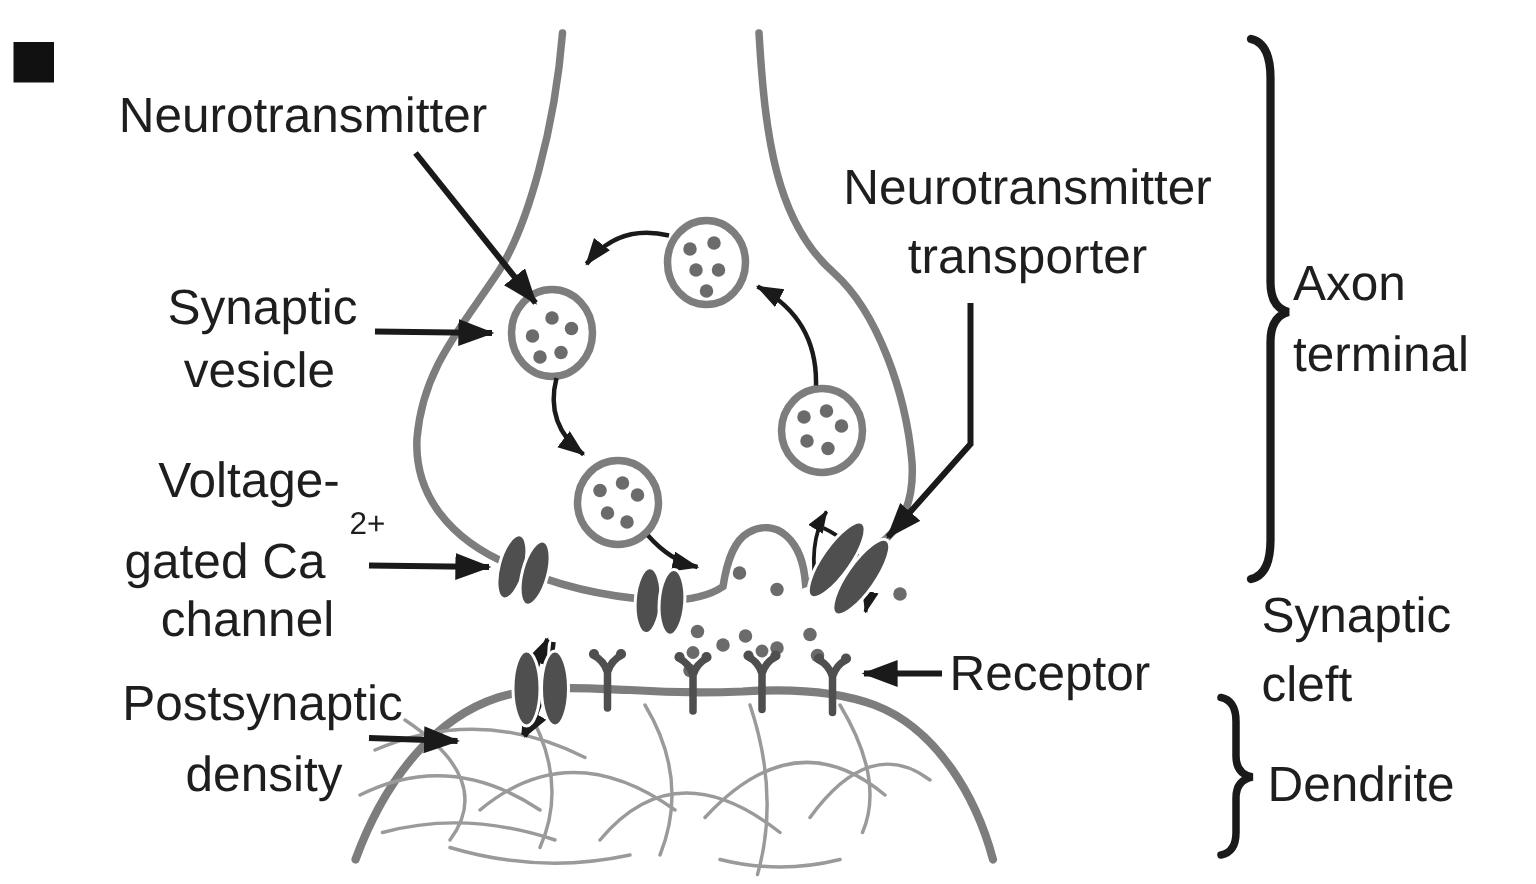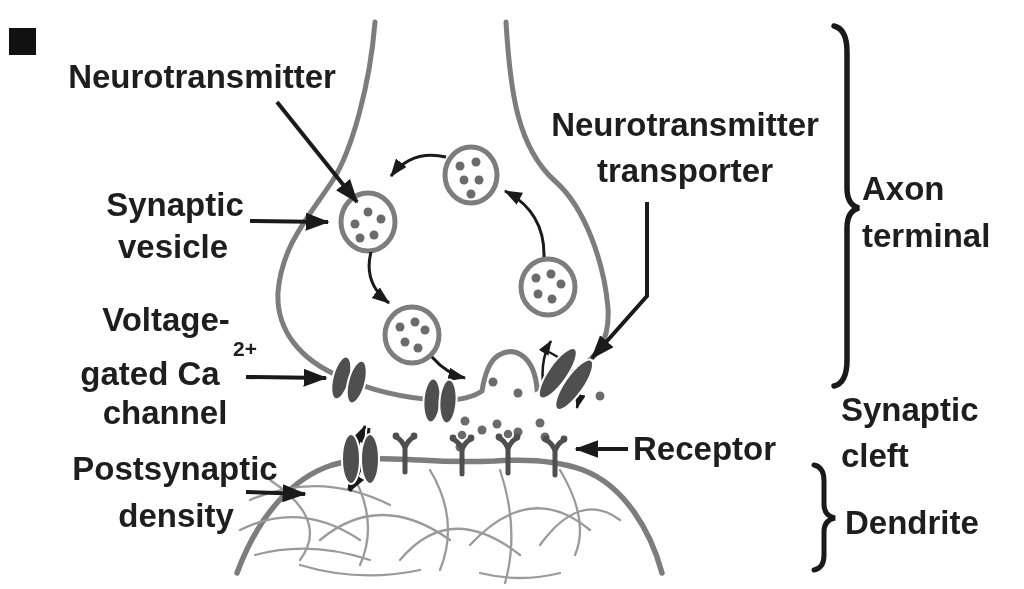--- a/index.html
+++ b/index.html
@@ -1,16 +1,16 @@
 <!DOCTYPE html>
 <html><head>
 <meta charset="utf-8">
 <style>
   html,body{margin:0;padding:0;background:#ffffff;}
-  .stage{position:relative;width:1024px;height:589px;background:#fff;overflow:hidden;font-weight:bold;}
+  .stage{position:relative;width:1024px;height:589px;background:#fff;overflow:hidden;}
   svg{display:block;}
   .lbl{font-family:"Liberation Sans","DejaVu Sans",sans-serif;font-size:33px;fill:#1e1e1e;}
   .lbl-sup{font-family:"Liberation Sans","DejaVu Sans",sans-serif;font-size:21px;fill:#1e1e1e;}
   .membrane{fill:none;stroke:#7d7d7d;stroke-width:5;stroke-linecap:round;}
   .vesicle{fill:#ffffff;stroke:#7d7d7d;stroke-width:5;}
   .ntdot{fill:#6b6b6b;stroke:none;}
   .struct{fill:#4f4f4f;stroke:#ffffff;stroke-width:2;}
   .cyc{fill:none;stroke:#1a1a1a;stroke-width:3;}
   .mini{fill:none;stroke:#1a1a1a;stroke-width:2.5;}
   .larrow{fill:none;stroke:#1a1a1a;stroke-width:4;}

